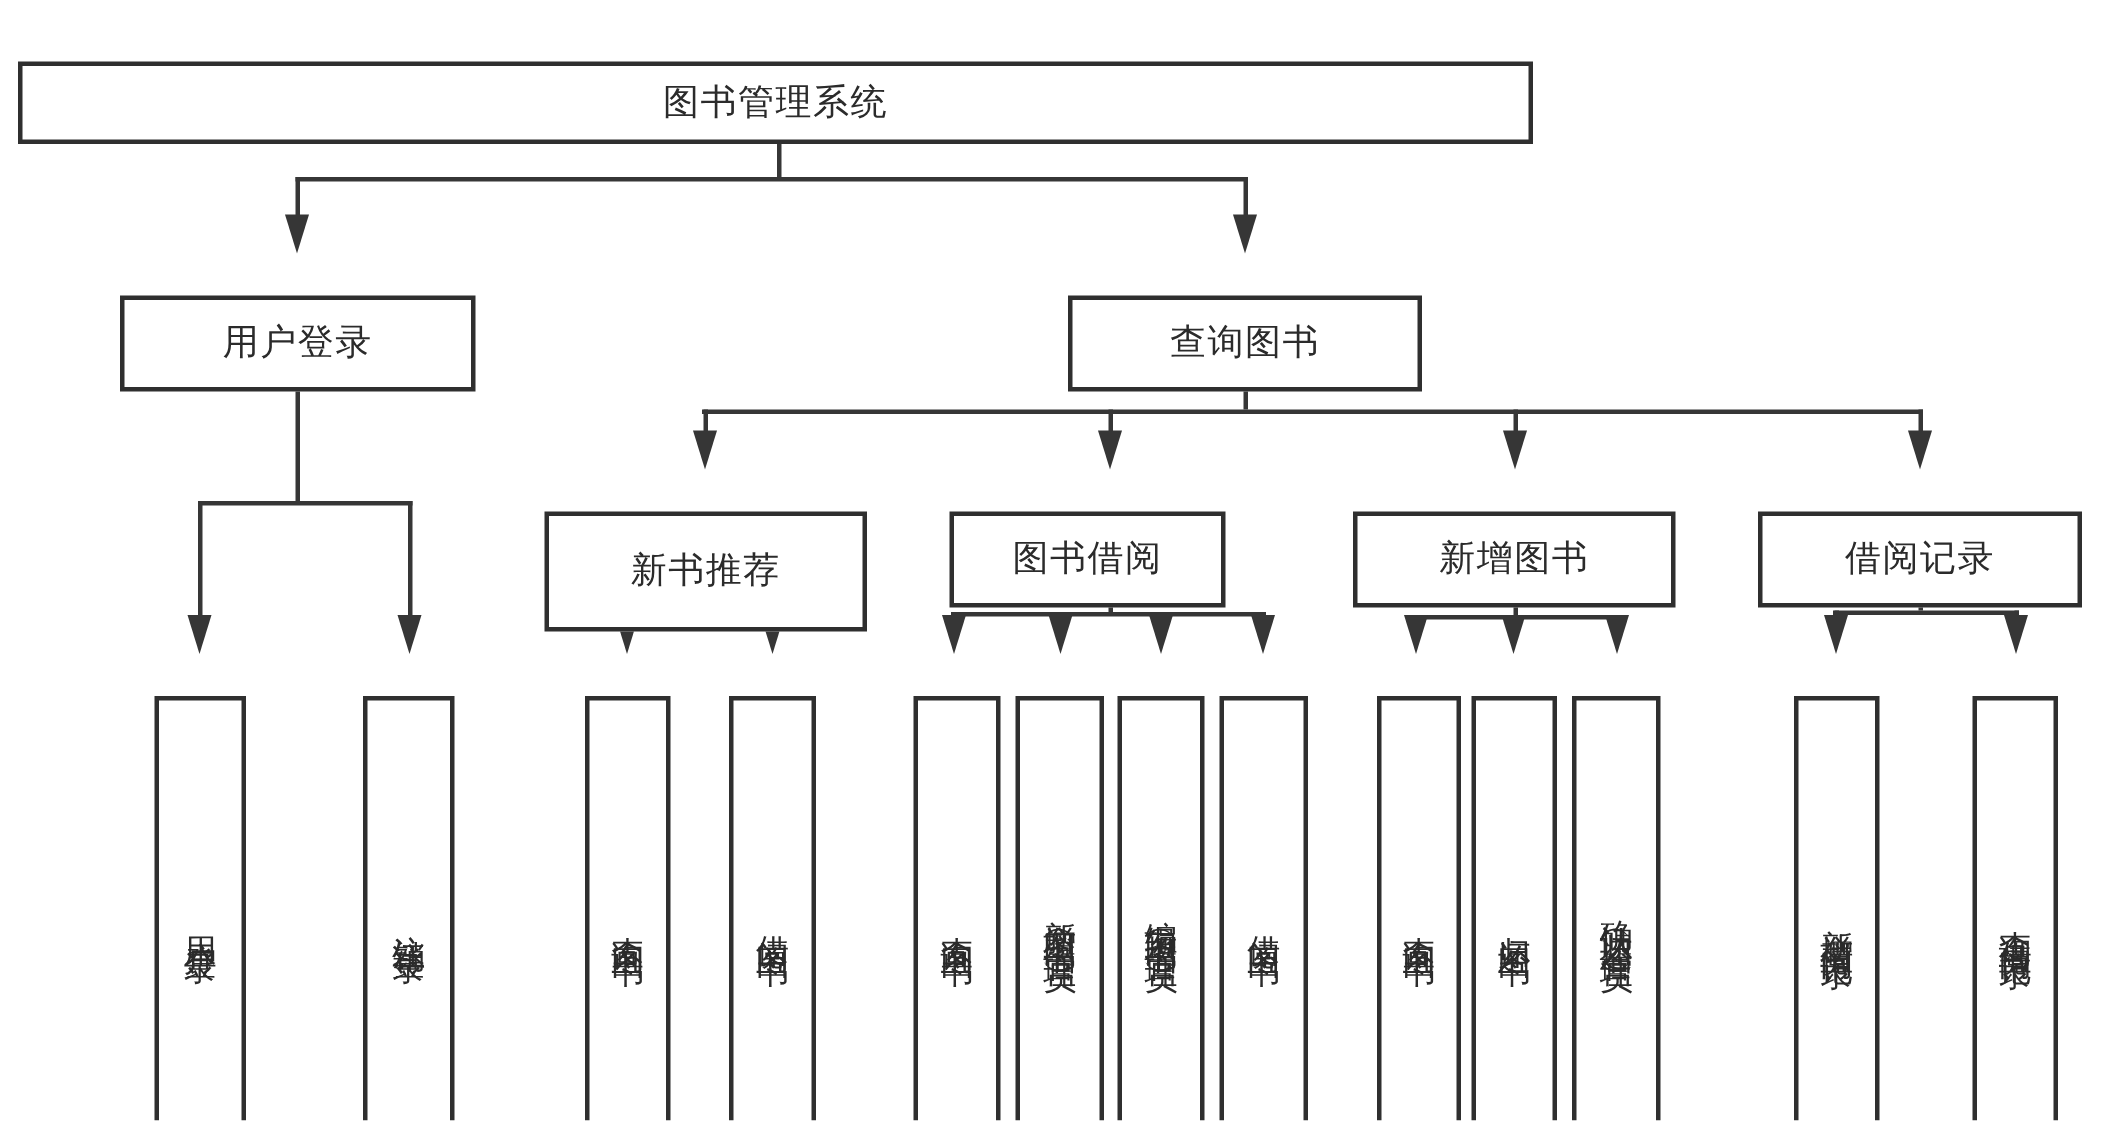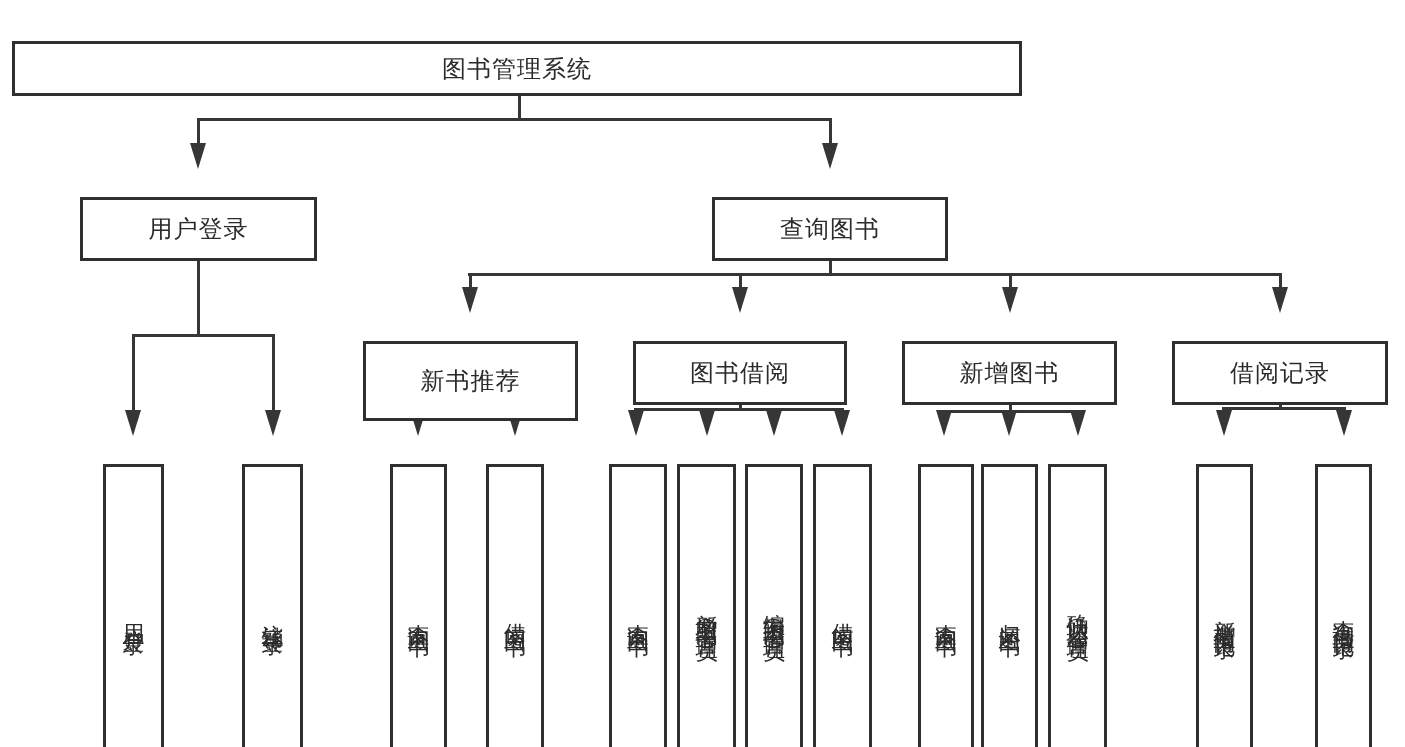--- a/index.html
+++ b/index.html
@@ -109,21 +109,21 @@
   <div class="box" style="left:80px;top:169px;width:237px;height:64px">
     <span class="hlabel">用户登录</span>
   </div>
   <div class="box" style="left:712px;top:169px;width:236px;height:64px">
     <span class="hlabel">查询图书</span>
   </div>
 
   <div class="box" style="left:363px;top:313px;width:215px;height:80px">
     <span class="hlabel">新书推荐</span>
   </div>
-  <div class="box" style="left:633px;top:313px;width:214px;height:64px">
+  <div class="box" style="left:633px;top:313px;width:184px;height:64px">
     <span class="hlabel">图书借阅</span>
   </div>
   <div class="box" style="left:902px;top:313px;width:215px;height:64px">
     <span class="hlabel">新增图书</span>
   </div>
   <div class="box" style="left:1172px;top:313px;width:216px;height:64px">
     <span class="hlabel">借阅记录</span>
   </div>
 
   <div class="box leaf" style="left:103px;width:61px">

